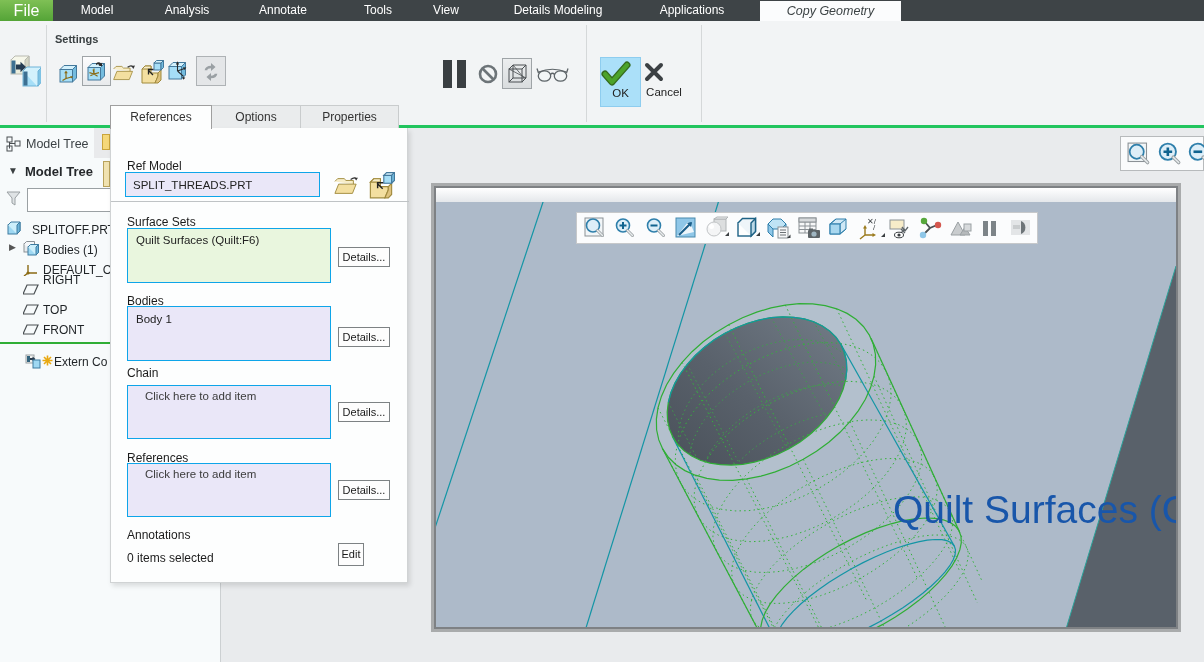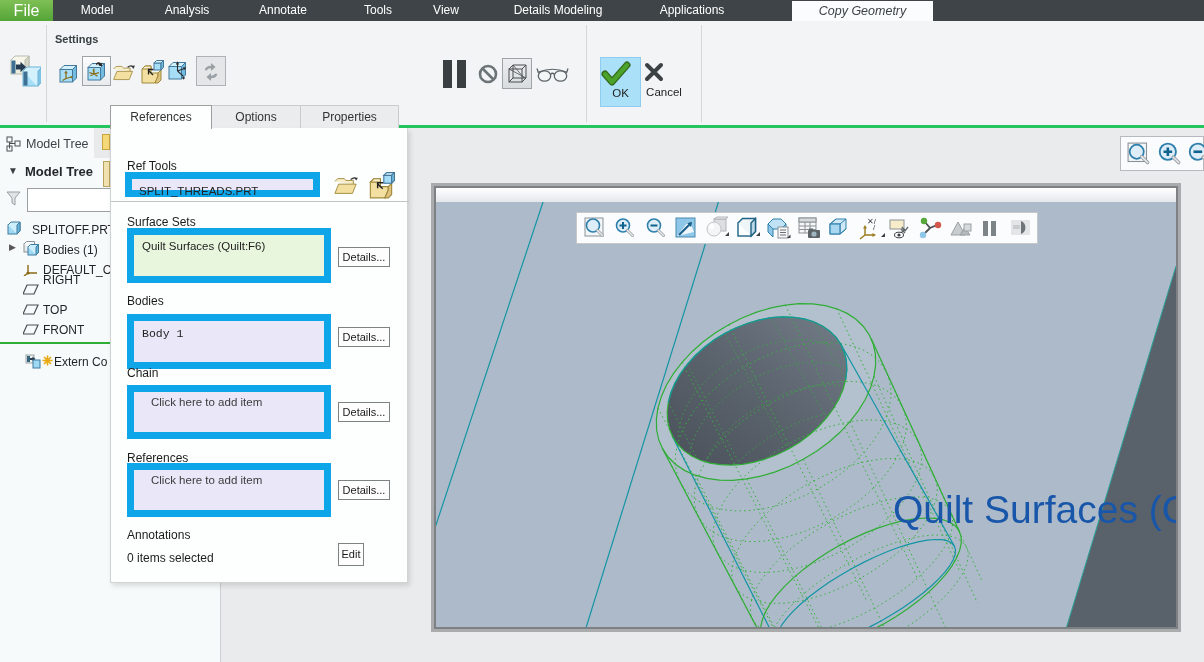--- a/index.html
+++ b/index.html
@@ -2,21 +2,21 @@
 <html><head><meta charset="utf-8">
 <style>
 * { margin:0; padding:0; box-sizing:border-box; }
 html,body { width:1204px; height:662px; overflow:hidden; font-family:"Liberation Sans",sans-serif; }
 body { position:relative; background:#f3f5f6; }
 .abs { position:absolute; }
 
 #menubar { position:absolute; left:0; top:0; width:1204px; height:21px; background:#3e4447; }
 .mi { position:absolute; top:0; height:21px; line-height:21px; color:#fff; font-size:12px; text-align:center; z-index:2; }
 #filetab { position:absolute; left:0; top:0; width:53px; height:21px; background:linear-gradient(#7fc055,#54a437); color:#fff; font-size:16px; line-height:21px; text-align:center; }
-#cgtab { position:absolute; left:760px; top:1px; width:141px; height:20px; background:#fbfcfd; color:#3c4345; font-size:12.5px; font-style:italic; line-height:20px; text-align:center;margin-left:32px; }
+#cgtab { position:absolute; left:760px; top:1px; width:141px; height:20px; background:#fbfcfd; color:#3c4345; font-size:12.5px; font-style:italic; line-height:20px; text-align:center; }
 
 #ribbon { position:absolute; left:0; top:21px; width:1204px; height:107px; background:#f2f4f5; border-bottom:3px solid #22c55e; }
 .vsep { position:absolute; top:4px; height:97px; width:1px; background:#d5d8d9; }
 #settingslbl { position:absolute; left:55px; top:12px; font-size:11px; font-weight:bold; color:#3a4042; }
 .ribtab { position:absolute; top:105px; height:23px; font-size:12px; color:#333; text-align:center; line-height:22px; background:#eaeced; border:1px solid #c9cccd; border-bottom:none; }
 .ribtab.active { background:#fdfefe; z-index:5; border-color:#9f9f9f; }
 
 #okbtn { position:absolute; left:600px; top:57px; width:41px; height:50px; background:#abe0f9; border:1px solid #8ecdef; text-align:center; }
 #okbtn .lbl, #cancelbtn .lbl { font-size:11.5px; color:#222; }
 #cancelbtn { position:absolute; left:643px; top:57px; width:42px; height:50px; text-align:center; }
@@ -25,21 +25,21 @@
 .trow { position:absolute; font-size:12px; color:#1f2326; white-space:nowrap; }
 #canvas { position:absolute; left:221px; top:128px; width:983px; height:534px; background:#e9ebed; }
 #viewport { position:absolute; left:210px; top:55px; width:750px; height:449px; background:#adbac9; border:3px solid #a9abac; }
 #vpgrad { position:absolute; left:2px; top:2px; width:740px; height:14px; background:linear-gradient(#ffffff,#e4e7ea); }
 #vpframe { position:absolute; left:0; top:0; width:744px; height:443px; border:2px solid #7e8184; z-index:2; }
 #vtoolbar { position:absolute; left:142px; top:26px; width:462px; height:32px; background:#fbfcfd; border:1px solid #c6c8ca; z-index:3; }
 #ztoolbar { position:absolute; left:899px; top:8px; width:84px; height:35px; background:#fafbfc; border:1px solid #b7babc; }
 
 #refpanel { position:absolute; left:110px; top:128px; width:298px; height:455px; background:#fdfefe; border:1px solid #d0d3d4; border-top:none; box-shadow:2px 3px 5px rgba(0,0,0,0.12); z-index:4; }
 .plabel { position:absolute; left:16px; font-size:12px; color:#1c1c1c; }
-.pbox { position:absolute; left:16px; width:204px; background:#eae7f8; border:7px solid #0ea5e9; font-size:11.5px; color:#222; }
+.pbox { position:absolute; left:16px; width:204px; background:#eae7f8; border:1px solid #0ea5e9; font-size:11.5px; color:#222; }
 .details { position:absolute; left:227px; width:52px; height:23px; background:#fdfdfd; border:1px solid #7d8284; font-size:11px; color:#1a1a1a; text-align:center; line-height:21px; }
 svg { display:block; }
 .m { stroke:#35b33c; stroke-width:1; stroke-dasharray:1.5 3.2; fill:none; }
 .hm { stroke:#3da44a; stroke-width:0.9; stroke-dasharray:1.5 3; fill:none; }
 .g { stroke:#2fae35; stroke-width:1.2; fill:none; }
 .t { stroke:#1395a5; stroke-width:1.2; fill:none; }
 </style></head>
 <body>
 
 <div id="menubar"></div>
@@ -419,21 +419,21 @@
       </svg>
       <svg class="abs" style="left:66px;top:5px;" width="26" height="26" viewBox="0 0 24 24">
 <circle cx="10" cy="9" r="7.5" fill="#ddeef8" stroke="#2e7fab" stroke-width="1.7"></circle>
 <path d="M6 9 h8" stroke="#10638f" stroke-width="2.4"></path>
 <path d="M15 14 l5 5" stroke="#9aa0a3" stroke-width="3.2" stroke-linecap="round"></path>
 <path d="M15 14 l5 5" stroke="#e8ecee" stroke-width="1.4" stroke-linecap="round"></path>
       </svg>
     </div>
 </div>
 <div id="refpanel">
-<div class="plabel" style="top:31px;">Ref Tools</div>
+<div class="plabel" style="top:31px;">Ref Model</div>
 <div class="pbox" style="top:44px;height:25px;line-height:24px;padding-left:7px;width:195px;left:14px;">SPLIT_THREADS.PRT</div>
 <svg class="abs" style="left:222px;top:46px;" width="26" height="24" viewBox="0 0 28 26">
 <path d="M2 8 l3 -3 h7 l2 2 h8 v4" fill="#f7edc8" stroke="#a08a3c"></path>
 <path d="M2 21 l4 -10 h19 l-4 10 Z" fill="#f3dfa0" stroke="#a08a3c"></path>
 <path d="M19 6 q4 -3 6 -1" stroke="#333" fill="none" stroke-width="1.3"></path>
 <path d="M25 7 l2 -3 -4 0 Z" fill="#333"></path>
     </svg>
 <svg class="abs" style="left:256px;top:44px;" width="28" height="27" viewBox="0 0 25 24">
 <path d="M3 9 L6 6 L12 6 L12 13 L19 13 L19 16 L16 23 L3 23 Z" fill="#f3dfa0" stroke="#a08a3c"></path>
 <path d="M3 9 L6 6 L12 6 L12 9 Z" fill="#f8eecb" stroke="#a08a3c"></path>
@@ -441,21 +441,21 @@
 <rect x="15" y="3" width="7" height="7" fill="#a6def7" stroke="#44799c"></rect>
 <path d="M15 3 L17.5 0.5 L24.5 0.5 L22 3 Z" fill="#d3f1fc" stroke="#44799c"></path>
 <path d="M22 3 L24.5 0.5 L24.5 7.5 L22 10 Z" fill="#74bcdf" stroke="#44799c"></path>
 <path d="M14 15 l-5 -5 m0.5 4.5 v-5 h5" stroke="#222" fill="none" stroke-width="1.3"></path>
 </svg>
 <div class="abs" style="left:0;top:73px;width:298px;height:1px;background:#bfc3c5;"></div>
 <div class="plabel" style="top:87px;">Surface Sets</div>
 <div class="pbox" style="top:100px;height:55px;background:#e9f6de;padding:5px 0 0 8px;">Quilt Surfaces (Quilt:F6)</div>
 <div class="details" style="top:119px;height:20px;line-height:18px;">Details...</div>
 <div class="plabel" style="top:166px;">Bodies</div>
-<div class="pbox" style="top:186px;height:55px;padding:6px 0 0 8px;font-family:Liberation Mono, monospace;">Body 1</div>
+<div class="pbox" style="top:178px;height:55px;padding:6px 0 0 8px;">Body 1</div>
 <div class="details" style="top:199px;height:20px;line-height:18px;">Details...</div>
 <div class="plabel" style="top:238px;">Chain</div>
 <div class="pbox" style="top:257px;height:54px;padding:4px 0 0 17px;color:#3c3c3c;">Click here to add item</div>
 <div class="details" style="top:274px;height:20px;line-height:18px;">Details...</div>
 <div class="plabel" style="top:323px;">References</div>
 <div class="pbox" style="top:335px;height:54px;padding:4px 0 0 17px;color:#3c3c3c;">Click here to add item</div>
 <div class="details" style="top:352px;height:20px;line-height:18px;">Details...</div>
 <div class="plabel" style="top:400px;">Annotations</div>
 <div class="plabel" style="top:423px;">0 items selected</div>
 <div class="details" style="left:227px;top:415px;width:26px;">Edit</div>

